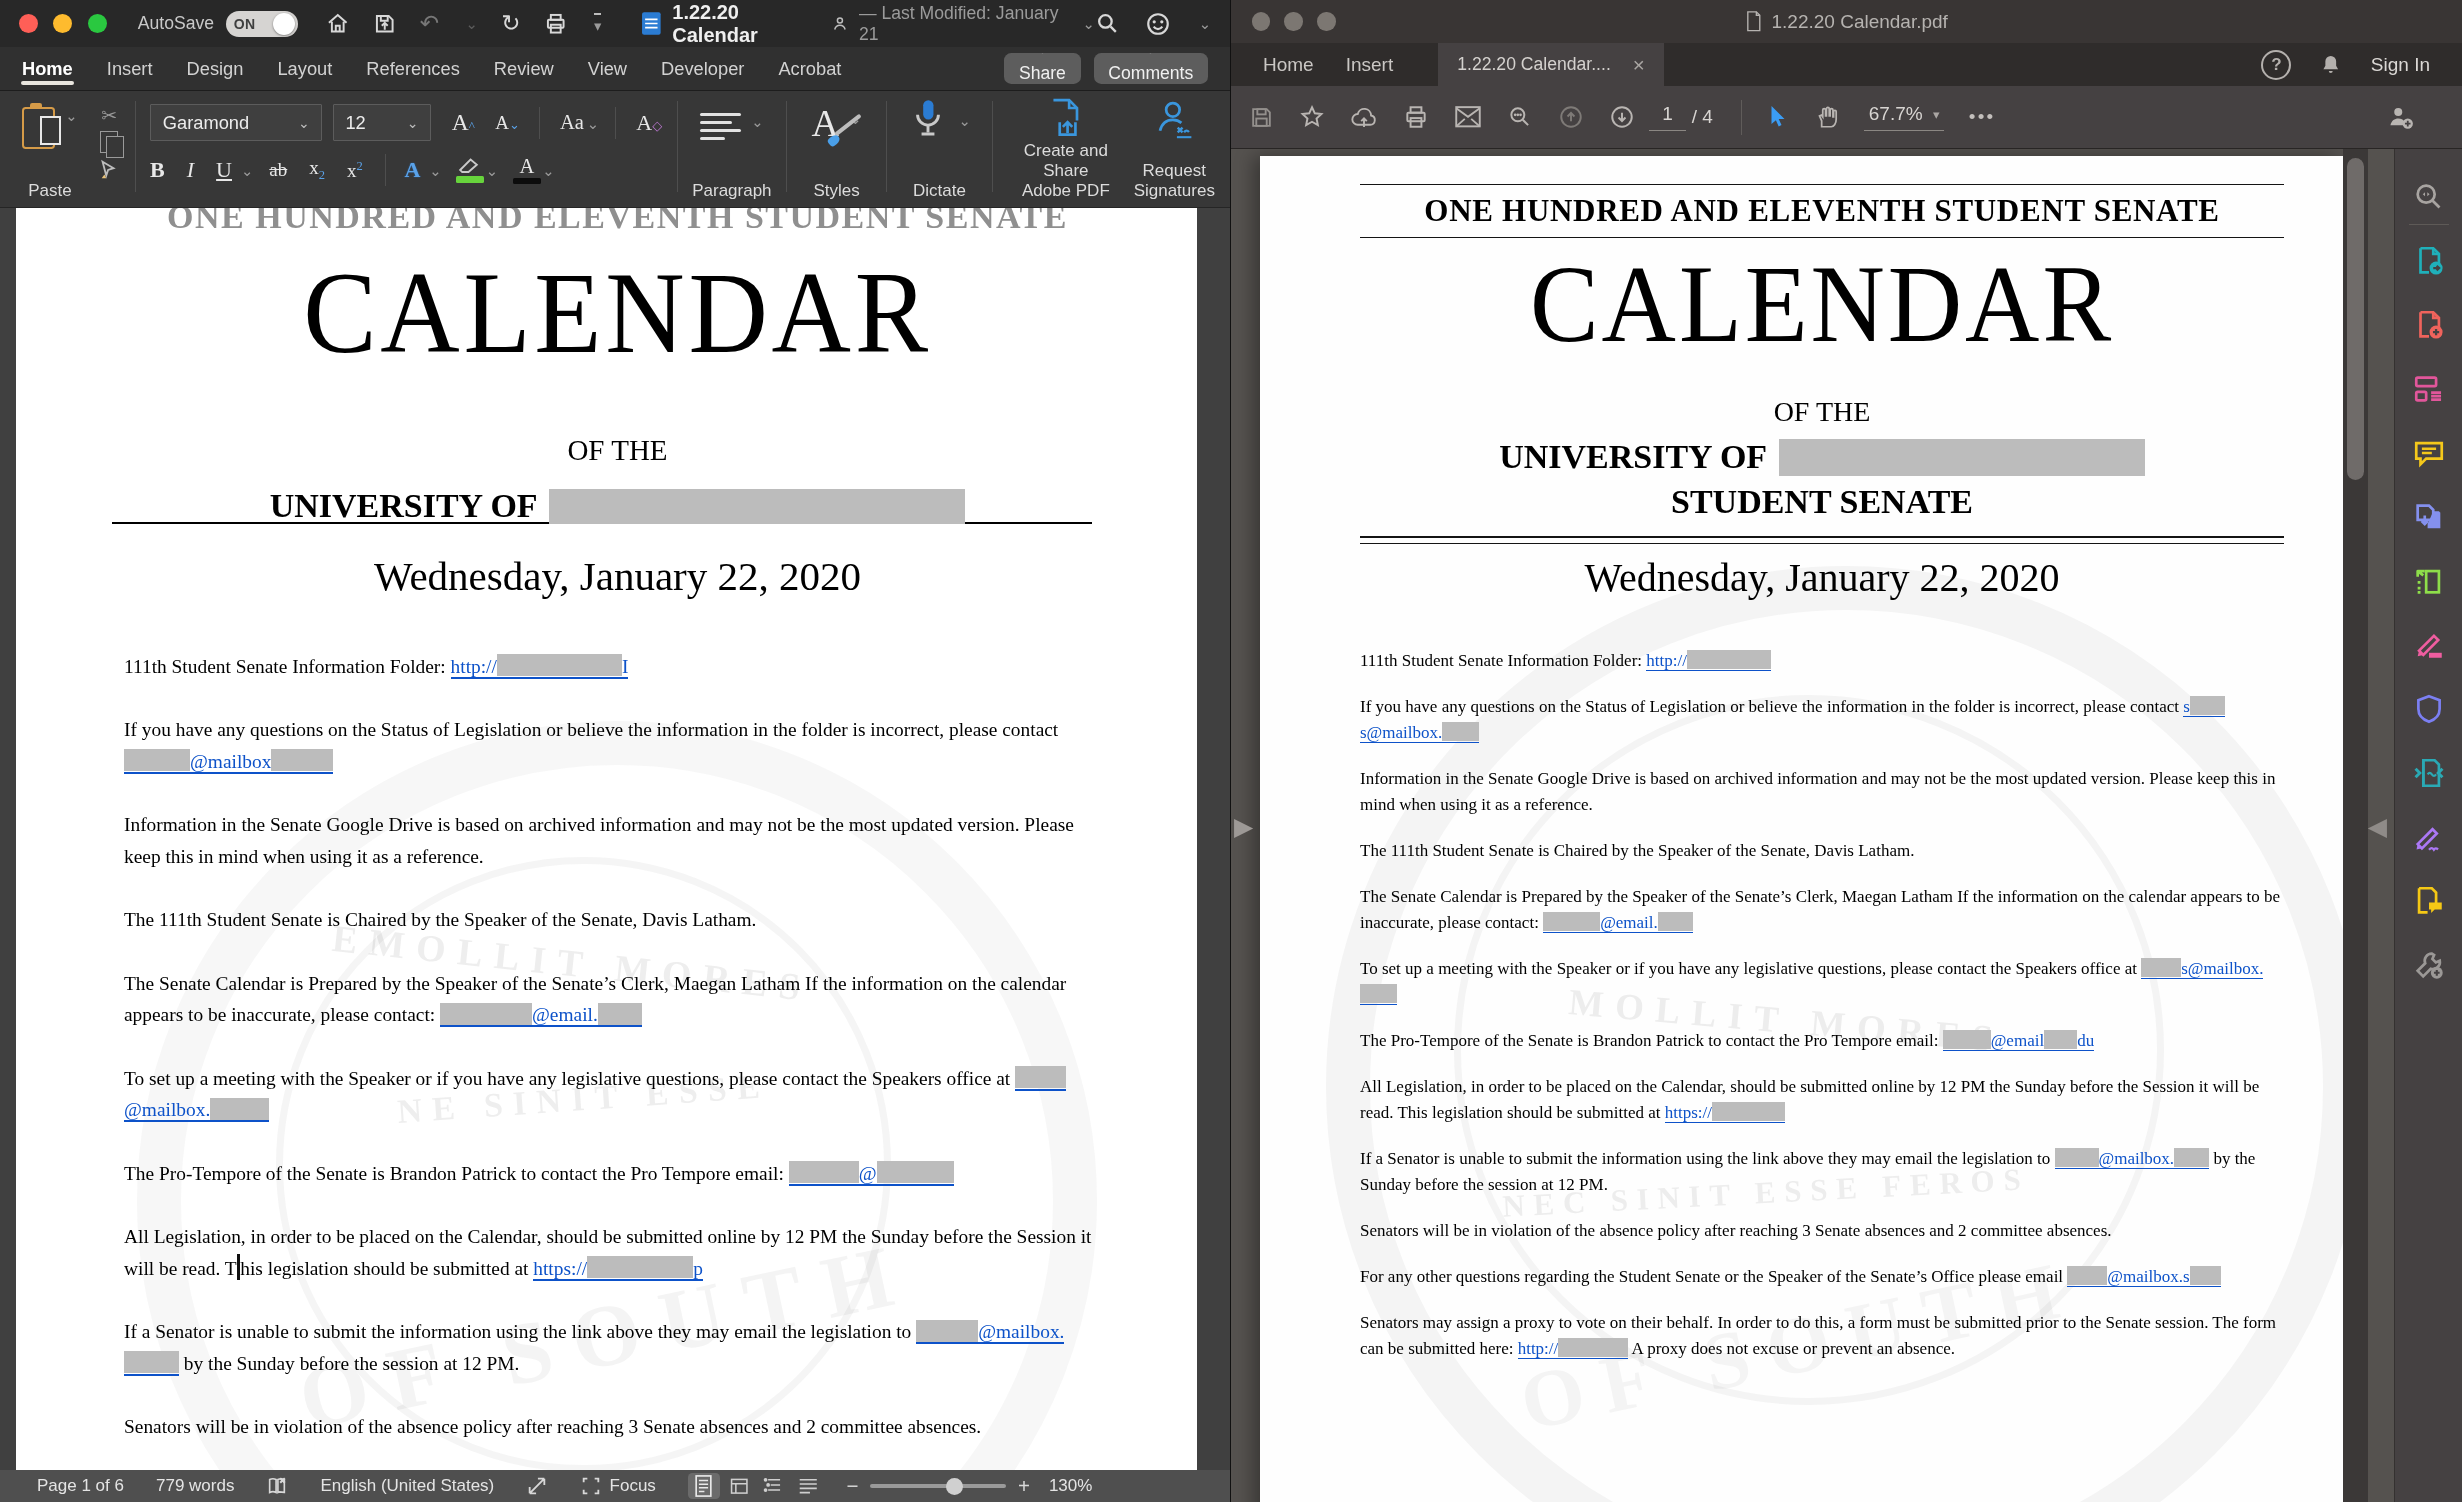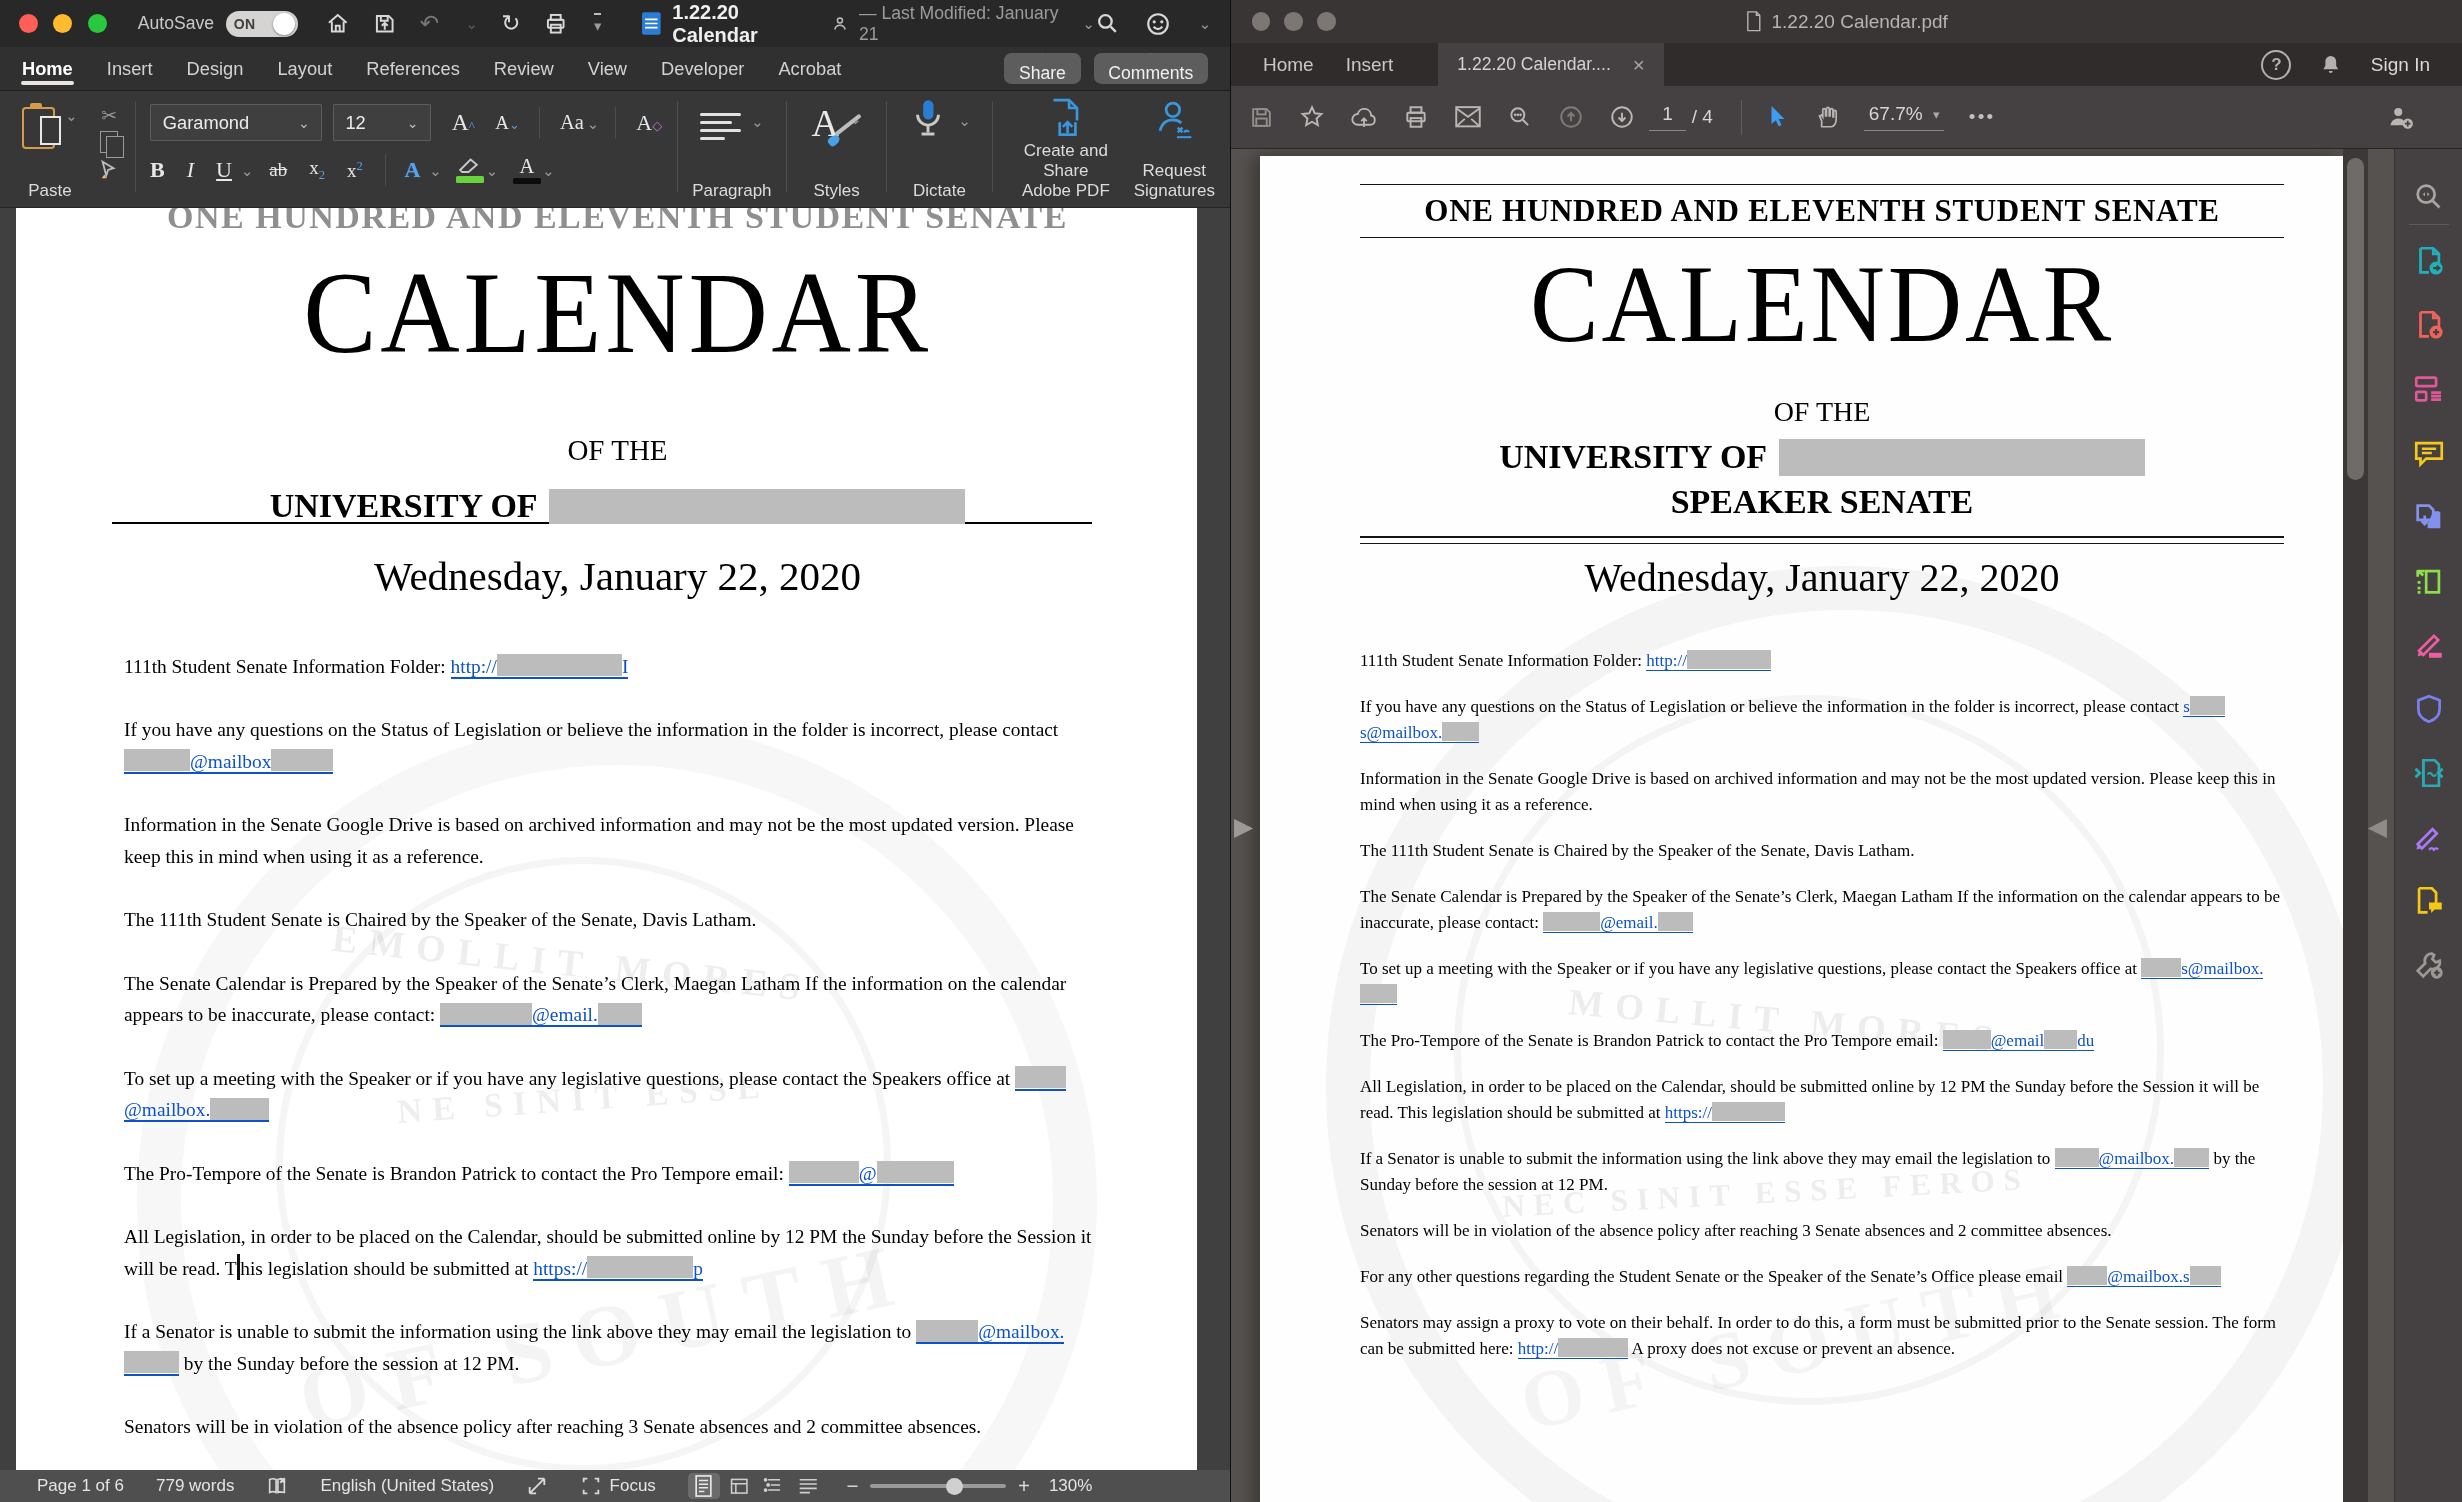--- a/index.html
+++ b/index.html
@@ -588,21 +588,21 @@
         <div class="p-content">
           <div class="rule"></div>
           <div class="p-header">ONE HUNDRED AND ELEVENTH STUDENT SENATE</div>
           <div class="rule"></div>
           <div class="p-calendar"><span>CALENDAR</span></div>
           <div class="p-ofthe">OF THE</div>
           <div class="p-univ">
             <span>UNIVERSITY OF</span>
             <span class="p-univ-box"></span>
           </div>
-          <div class="p-ss">SPEAKER SENATE</div>
+          <div class="p-ss">STUDENT SENATE</div>
           <div class="rule thick" style="margin-top:14.7px;"></div>
           <div class="rule" style="margin-top:5.1px;"></div>
           <div class="p-date">Wednesday, January 22, 2020</div>
           <div class="p-paras">
               <p class="para">111th Student Senate Information Folder: <span class="doclink">http://<span class="redact" style="width: 84px;"></span></span></p>
               <p class="para">If you have any questions on the Status of Legislation or believe the information in the folder is incorrect, please contact <span class="doclink">s<span class="redact" style="width: 35px;"></span>s@mailbox.<span class="redact" style="width: 37px;"></span></span></p>
               <p class="para">Information in the Senate Google Drive is based on archived information and may not be the most updated version. Please keep this in mind when using it as a reference.</p>
               <p class="para">The 111th Student Senate is Chaired by the Speaker of the Senate, Davis Latham.</p>
               <p class="para">The Senate Calendar is Prepared by the Speaker of the Senate’s Clerk, Maegan Latham If the information on the calendar appears to be inaccurate, please contact: <span class="doclink"><span class="redact" style="width: 57px;"></span>@email.<span class="redact" style="width: 35px;"></span></span></p>
               <p class="para">To set up a meeting with the Speaker or if you have any legislative questions, please contact the Speakers office at <span class="doclink"><span class="redact" style="width: 40px;"></span>s@mailbox.<span class="redact" style="width: 37px;"></span></span></p>

